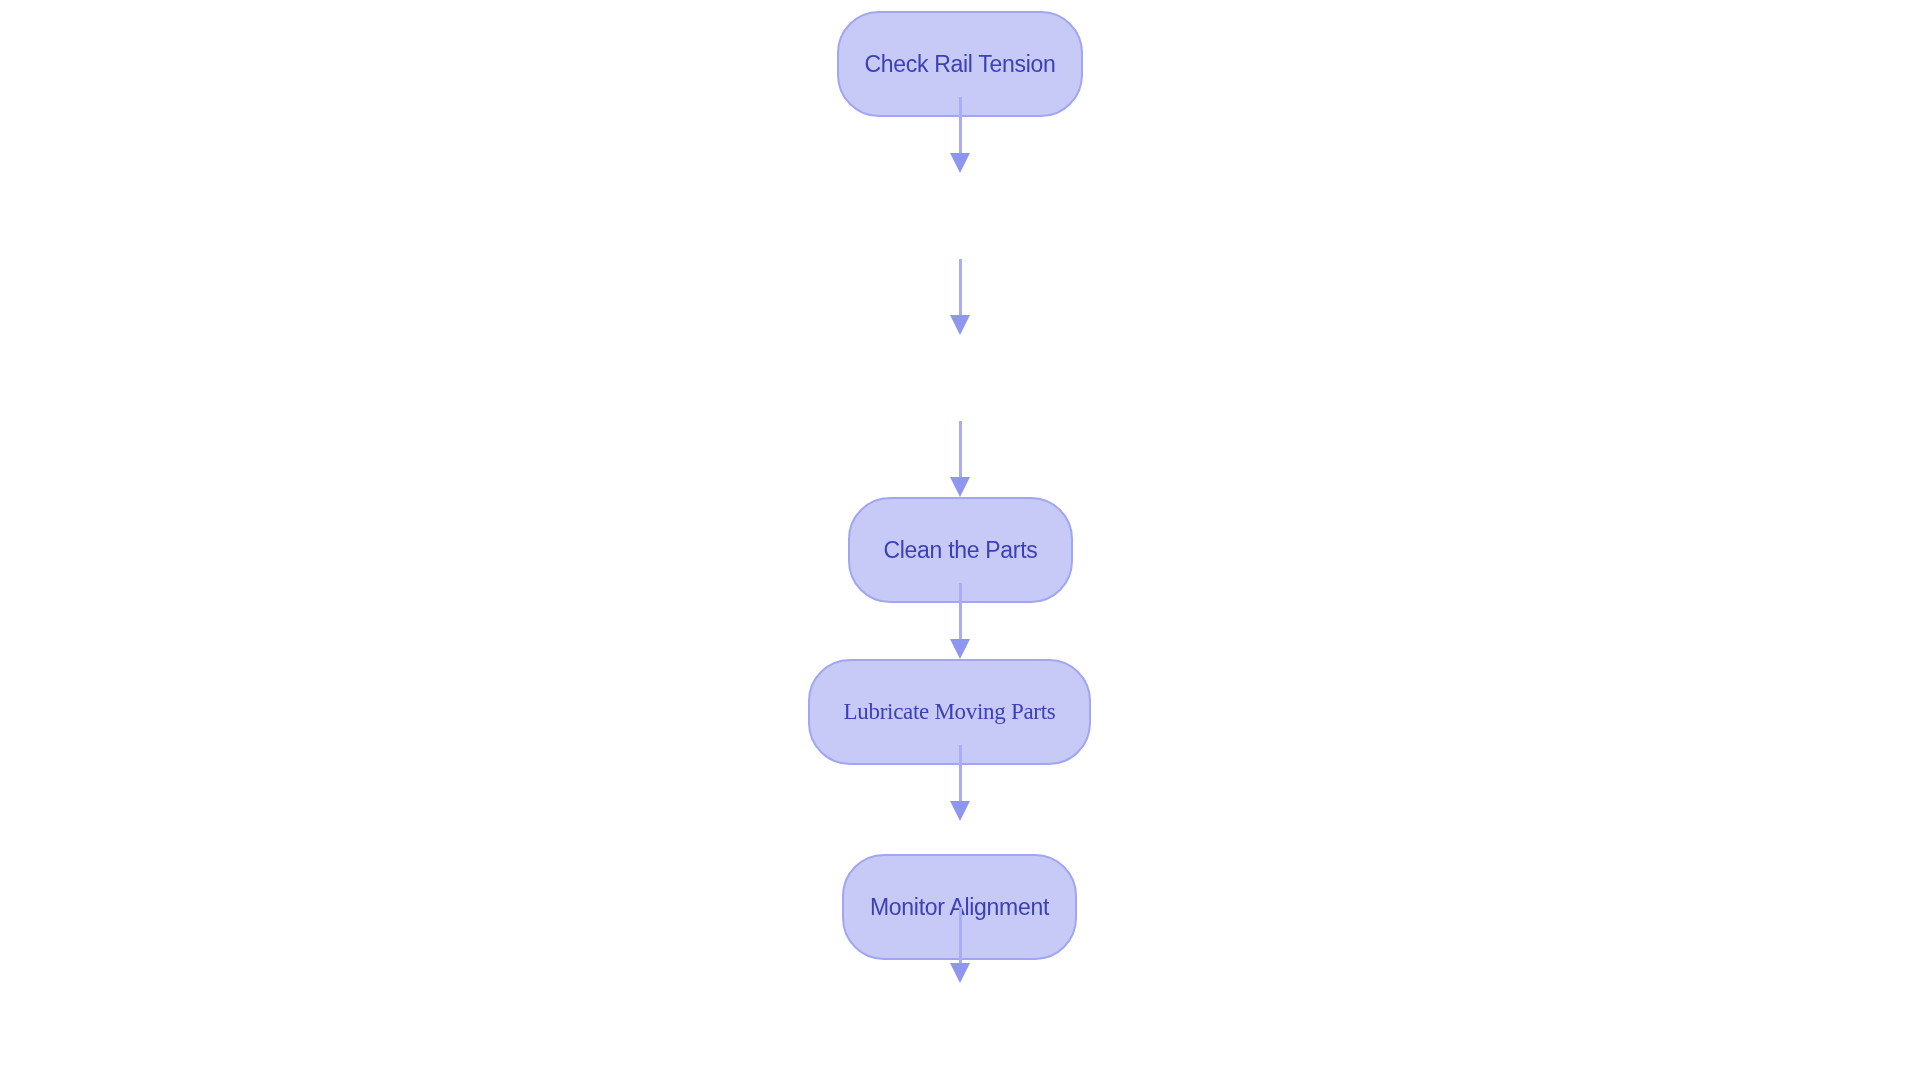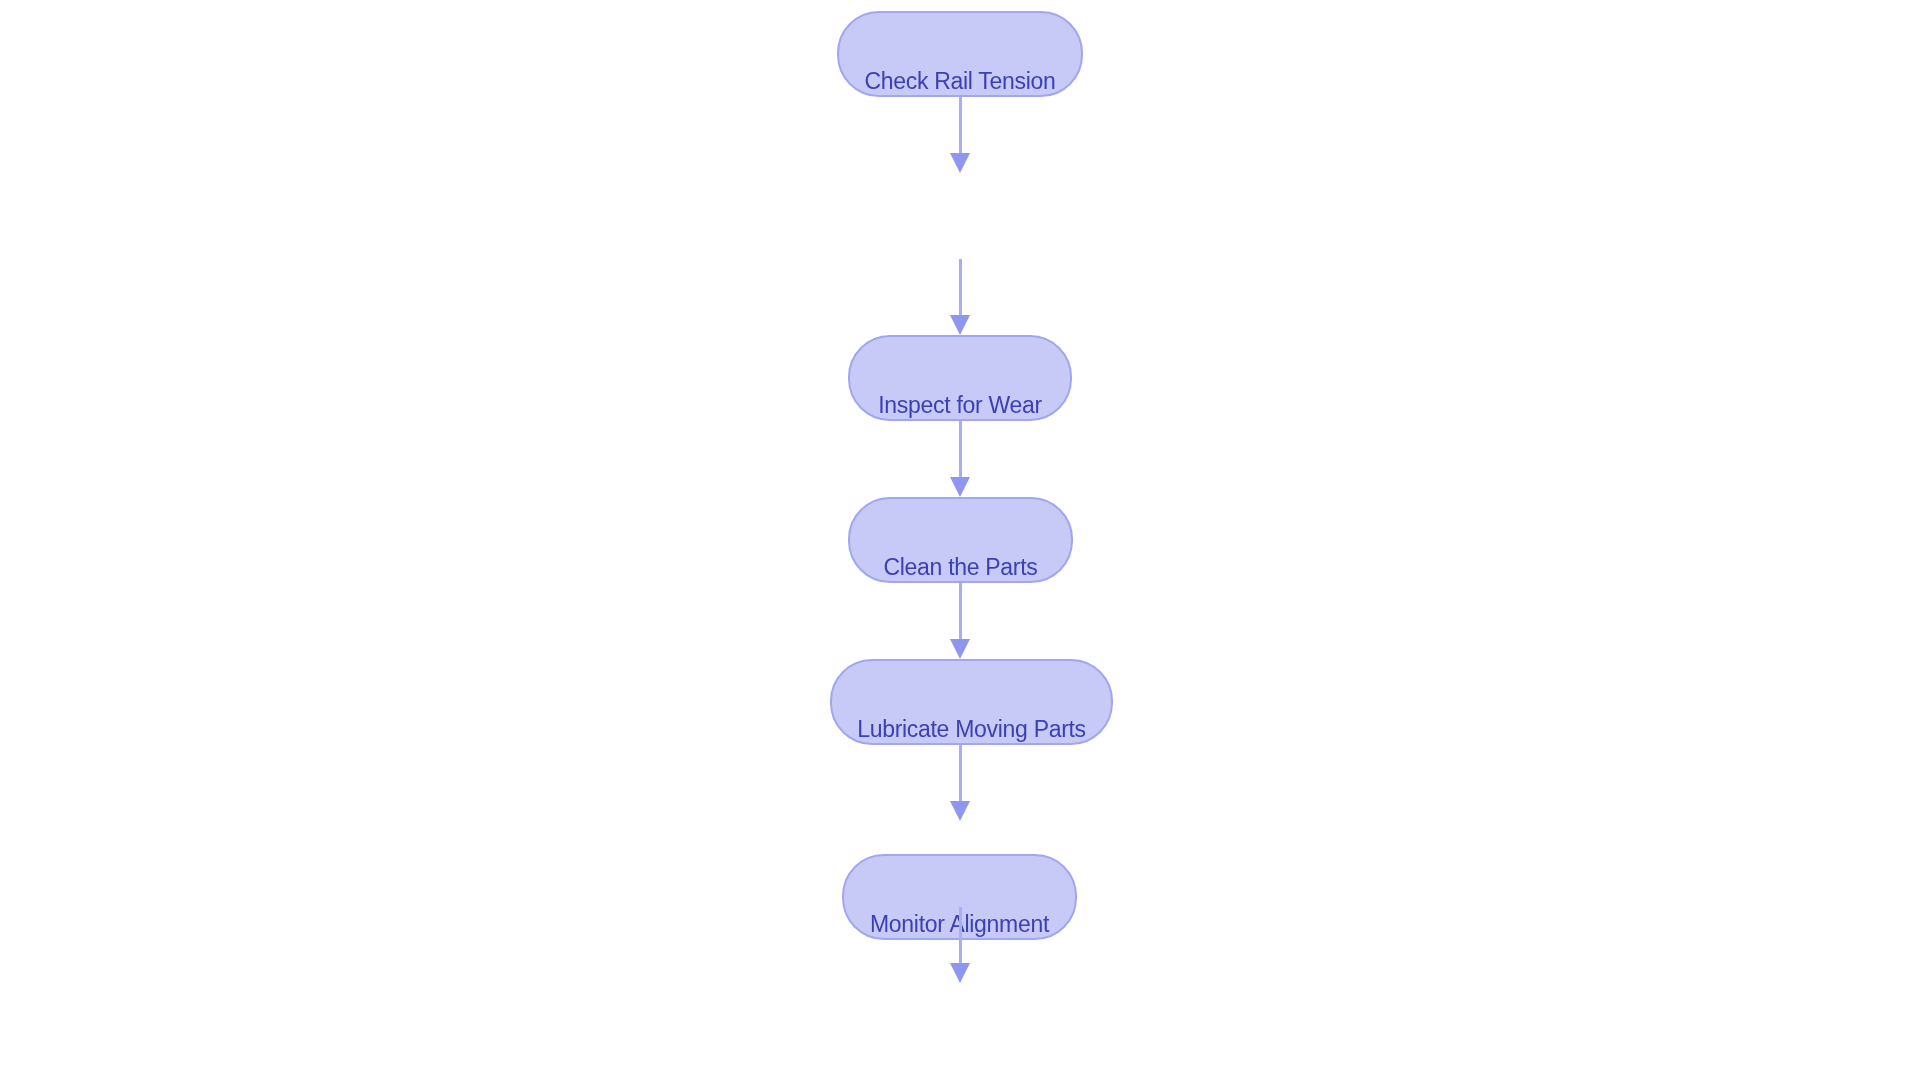--- a/index.html
+++ b/index.html
@@ -18,26 +18,26 @@
     overflow:hidden;
   }
   .canvas{
     position:relative;
     width:1920px;
     height:1083px;
     background:var(--background);
   }
   .flow-node{
     position:absolute;
-    height:86px;
+    height:106px;
     border-radius:42px;
     background:var(--node-fill);
     border:2px solid var(--node-border);
     display:flex;
-    align-items:flex-end;
+    align-items:center;
     justify-content:center;
     white-space:nowrap;
   }
   .flow-node .node-label{
     color:var(--node-text);
     font-size:23px;
     font-weight:500;
     letter-spacing:-0.3px;
   }
   .connector{
@@ -75,39 +75,36 @@
     <div class="arrow-line"></div>
     <div class="arrow-head"></div>
   </div>
 
 
   <div class="connector" style="top:259px;">
     <div class="arrow-line"></div>
     <div class="arrow-head"></div>
   </div>
 
-  <div class="flow-node" style="left:848px;top:335px;width:224px;">
-    <span class="node-label">Inspect for Wear</span>
-  </div>
 
   <div class="connector" style="top:421px;">
     <div class="arrow-line"></div>
     <div class="arrow-head"></div>
   </div>
 
   <div class="flow-node" style="left:848px;top:497px;width:225px;">
     <span class="node-label">Clean the Parts</span>
   </div>
 
   <div class="connector" style="top:583px;">
     <div class="arrow-line"></div>
     <div class="arrow-head"></div>
   </div>
 
-  <div class="flow-node" style="left:830px;top:659px;width:283px;">
+  <div class="flow-node" style="left:808px;top:659px;width:283px;font-family:Liberation Serif, serif;">
     <span class="node-label">Lubricate Moving Parts</span>
   </div>
 
   <div class="connector" style="top:745px;">
     <div class="arrow-line"></div>
     <div class="arrow-head"></div>
   </div>
 
   <div class="flow-node" style="left:842px;top:821px;width:235px;margin-top:33px;">
     <span class="node-label">Monitor Alignment</span>

